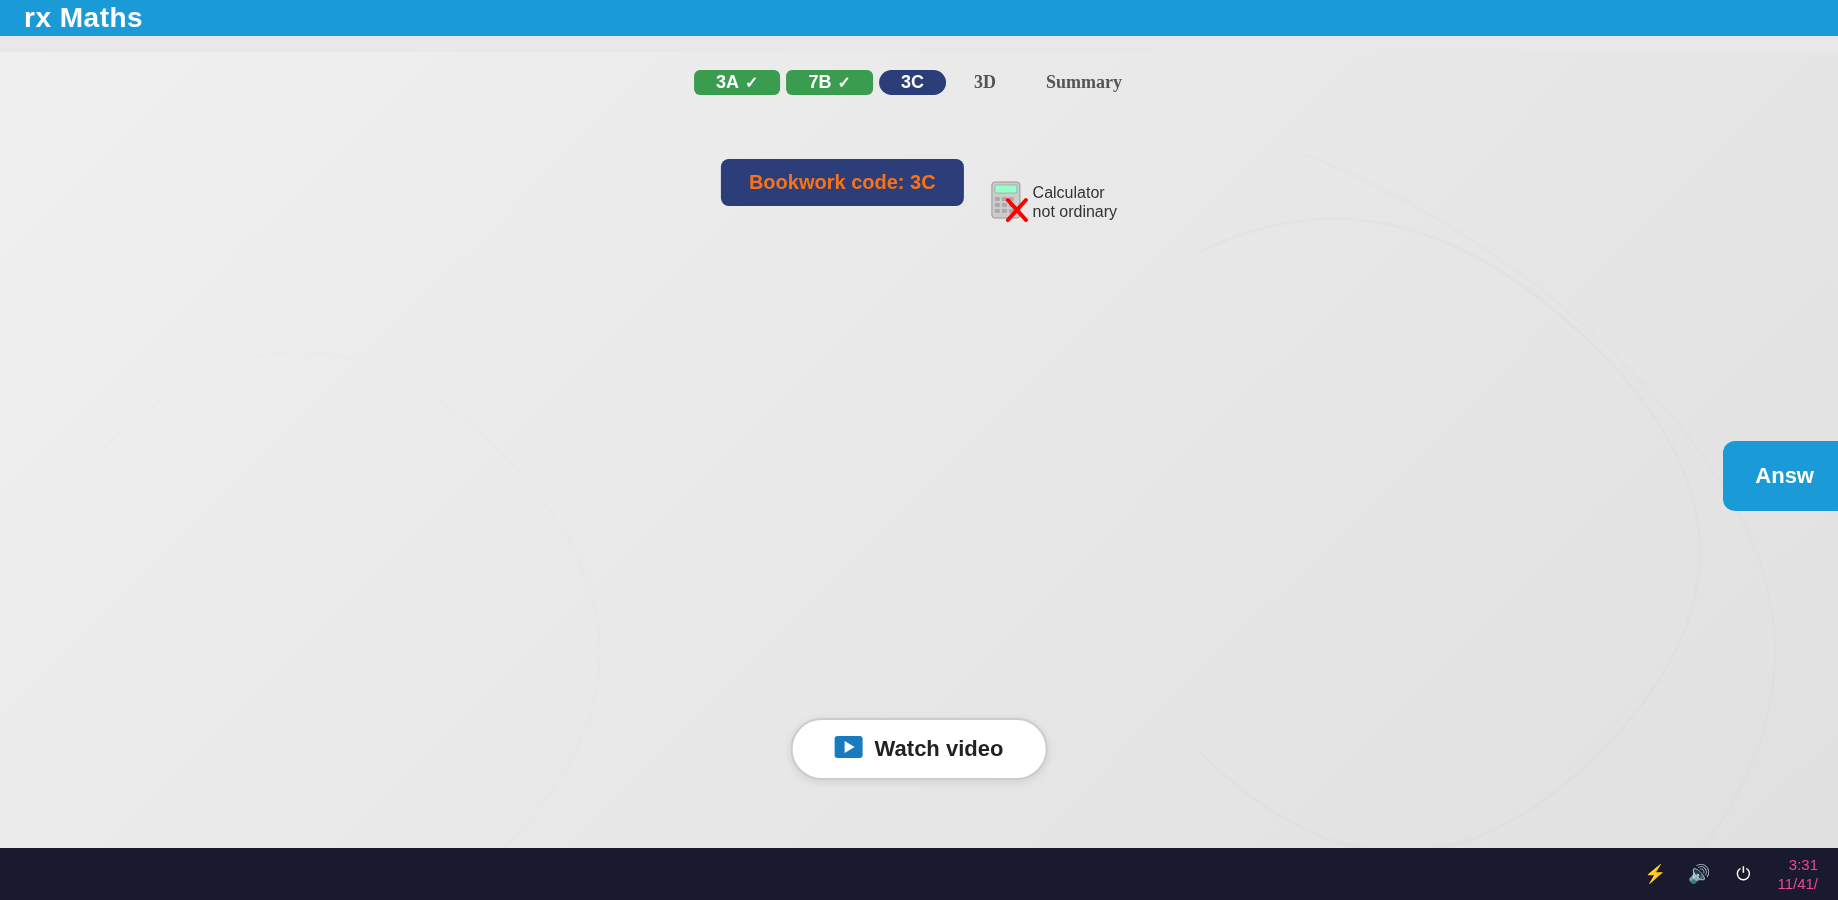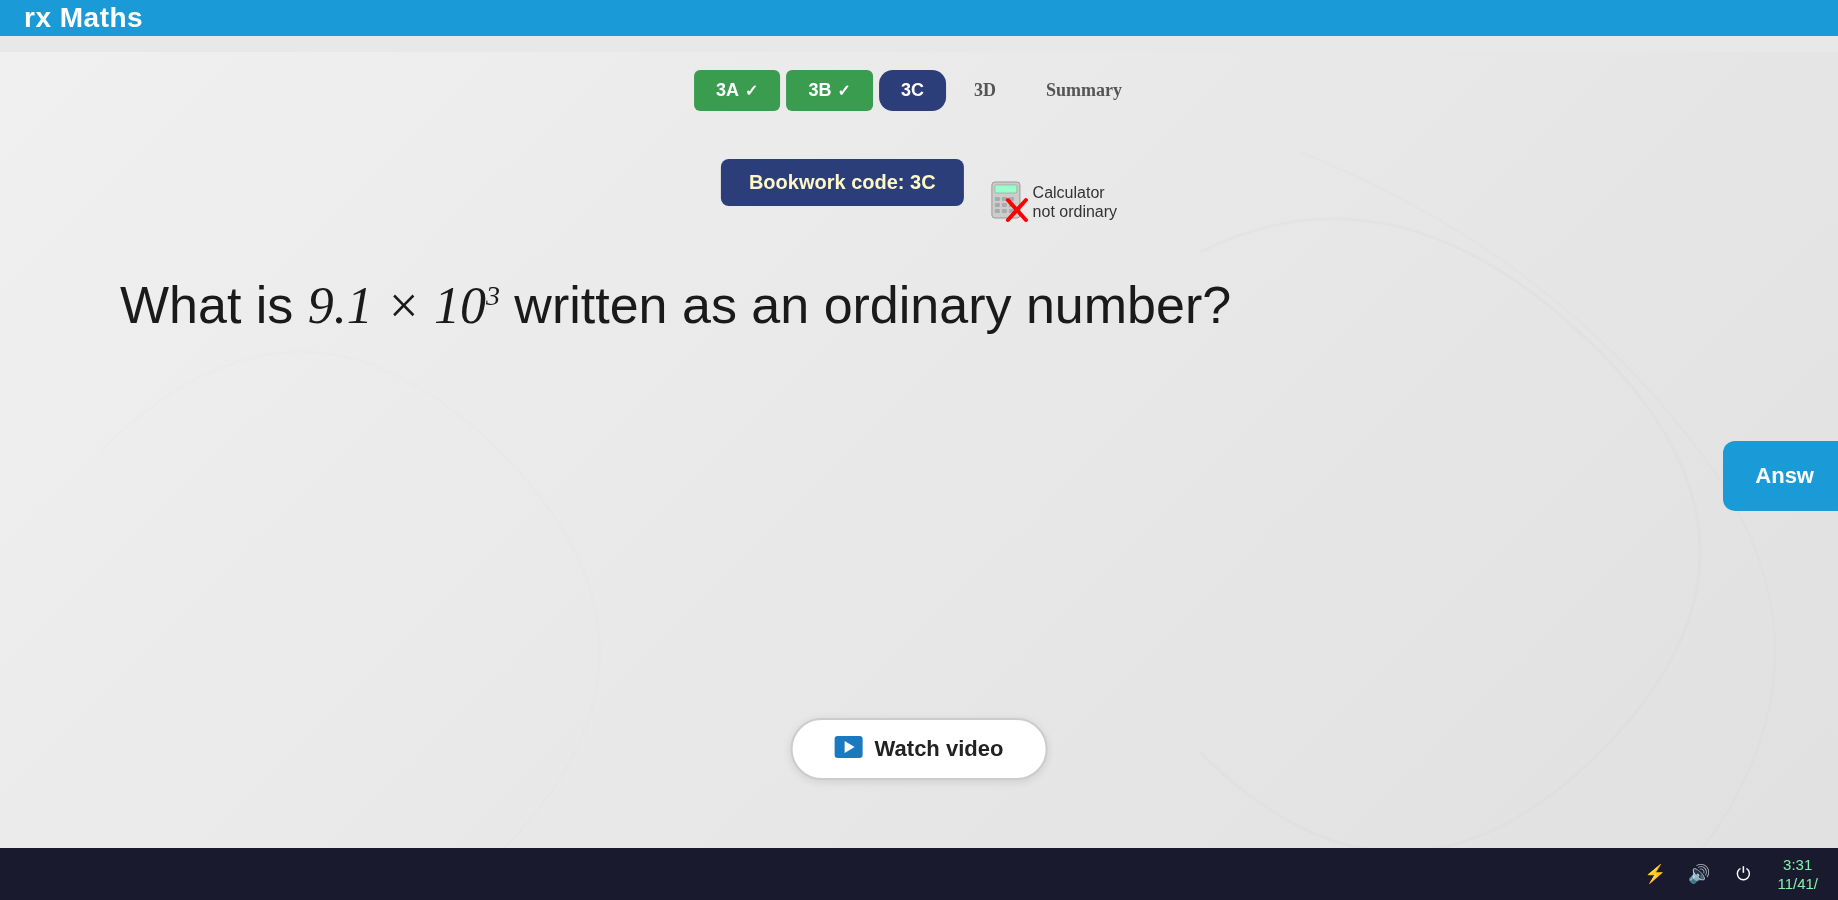--- a/index.html
+++ b/index.html
@@ -48,21 +48,21 @@
       position: absolute;
       top: 18px;
       left: 50%;
       transform: translateX(-50%);
       display: flex;
       align-items: center;
       gap: 6px;
     }
 
     .tab-item {
-      padding: 10px 22px;
+      padding: 2px 22px;
       border-radius: 6px;
       font-size: 18px;
       font-weight: 700;
       cursor: pointer;
       display: flex;
       align-items: center;
       gap: 6px;
     }
 
     .tab-completed {
@@ -93,21 +93,21 @@
       top: 88px;
       left: 50%;
       transform: translateX(-50%);
       display: flex;
       align-items: center;
       gap: 24px;
     }
 
     #bookwork-badge {
       background: #2c3e7a;
-      color: #fef9c3;
+      color: #f97316;
       padding: 12px 28px;
       border-radius: 8px;
       font-size: 20px;
       font-weight: 700;
     }
 
     #calculator-status {
       display: flex;
       align-items: center;
       gap: 1px;
@@ -246,23 +246,23 @@
       width: 36px;
       height: 36px;
       border-radius: 50%;
       display: flex;
       align-items: center;
       justify-content: center;
       font-size: 18px;
     }
 
     #time-display {
-      color: #86efac;
+      color: #ec4899;
       font-size: 15px;
-      text-align: center;
+      text-align: right;
       line-height: 1.3;
     }
 
     
     #decorative-bg {
       position: absolute;
       top: 0;
       left: 0;
       width: 100%;
       height: 100%;
@@ -287,21 +287,21 @@
       <path d="M 100 400 Q 300 200 500 400 Q 700 600 500 800" fill="none" stroke="#888" stroke-width="2" opacity="0.3"></path>
     </svg>
   </div>
 
   <div id="tab-nav">
     <div class="tab-item tab-completed">
       <span>3A</span>
       <span class="checkmark">✓</span>
     </div>
     <div class="tab-item tab-completed">
-      <span>3B</span>
+      <span>7B</span>
       <span class="checkmark">✓</span>
     </div>
     <div class="tab-item tab-active">
       <span>3C</span>
     </div>
     <div class="tab-item tab-inactive">
       <span>3D</span>
     </div>
     <div class="tab-item tab-inactive">
       <span>Summary</span>
@@ -335,25 +335,20 @@
         </svg>
       </div>
 
       <div id="calc-text">
         <span id="calc-label">Calculator</span>
         <span id="calc-sublabel">not ordinary</span>
       </div>
     </div>
   </div>
 
-  <div id="question-area">
-    <div id="question-text">
-      What is <span class="math">9.1 × 10<sup>3</sup></span> written as an ordinary number?
-    </div>
-  </div>
 
   <button id="watch-video-btn">
     <div id="video-icon"></div>
     <span>Watch video</span>
   </button>
 
   <div id="answer-btn">
     <span>Answ</span>
   </div>
 

